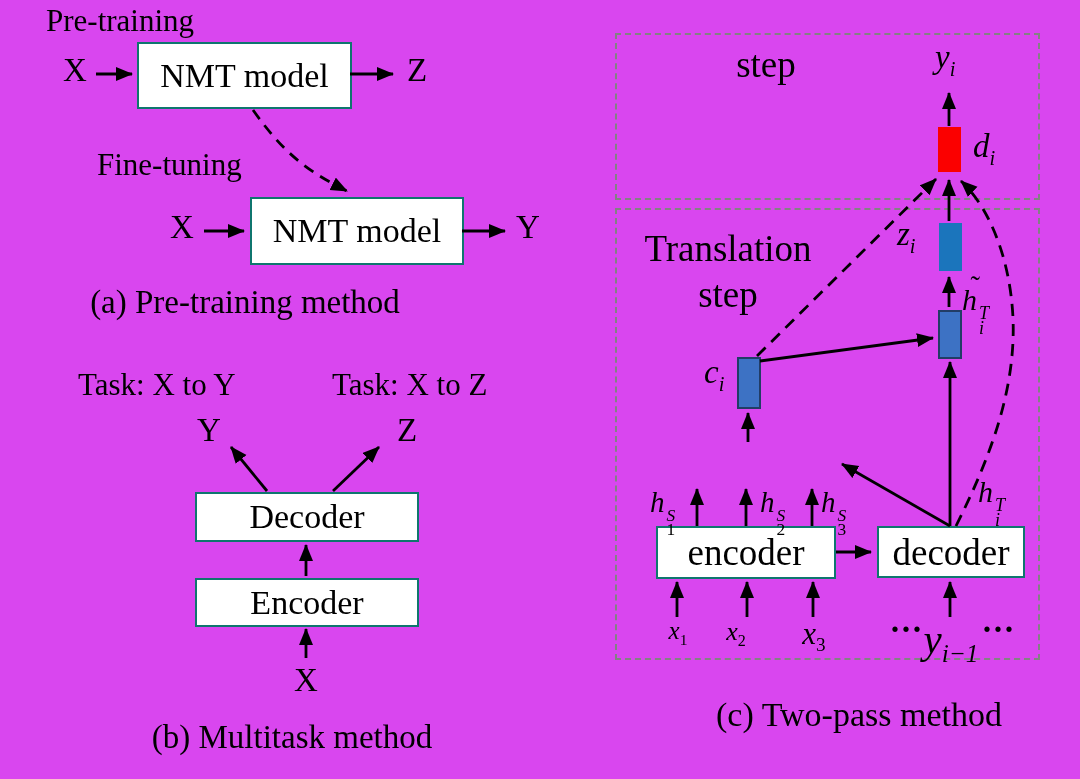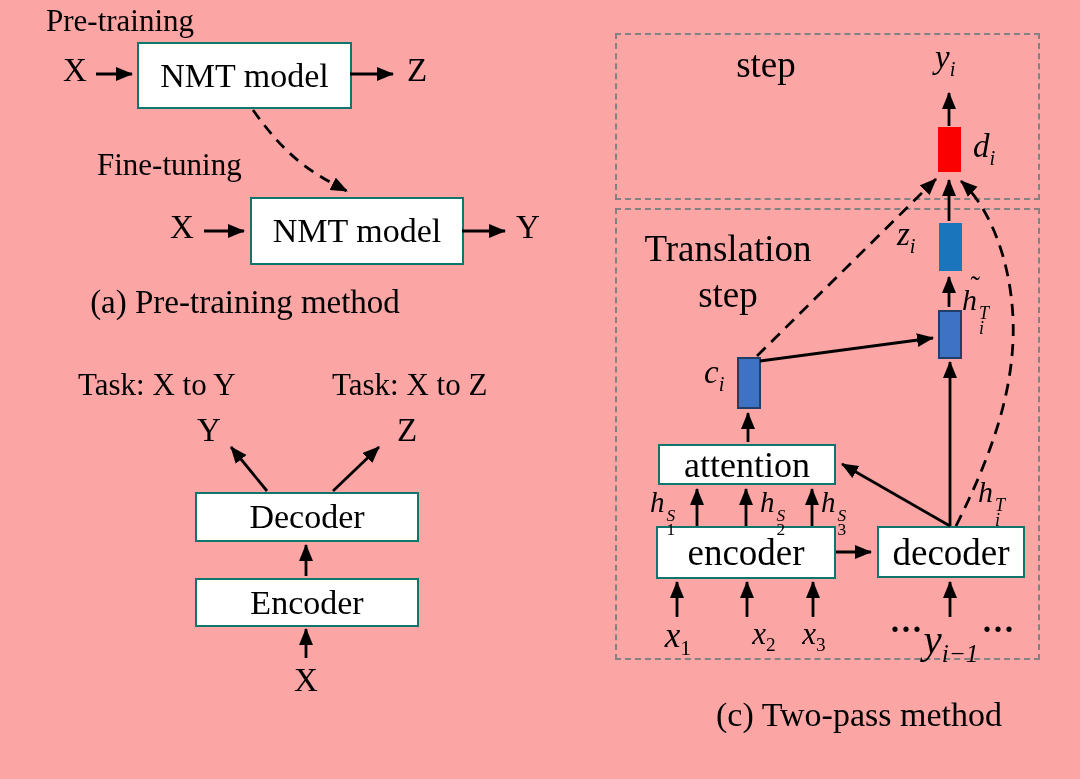--- a/index.html
+++ b/index.html
@@ -1,17 +1,17 @@
 <!DOCTYPE html>
 <html><head>
 <meta charset="utf-8">
 <style>
   html,body{margin:0;padding:0;background:#fff;}
   .canvas{
-    position:relative;width:1080px;height:779px;background:#fca5a5;overflow:hidden;
+    position:relative;width:1080px;height:779px;background:#d946ef;overflow:hidden;
     font-family:"Liberation Serif","DejaVu Serif",serif;color:#000;
   }
   .lbl{position:absolute;white-space:nowrap;font-size:31px;line-height:1.05;}
   .ctr{transform:translateX(-50%);text-align:center;}
   .wbox{
     position:absolute;background:#fff;border:2px solid #0f766e;
     display:flex;align-items:center;justify-content:center;
     font-size:34px;z-index:2;
   }
   .dashbox{position:absolute;border:2px dashed #828282;z-index:0;background:transparent;}
@@ -67,41 +67,39 @@
   <div class="wbox" style="left:195px;top:492px;width:220px;height:46px;">
     <span>Decoder</span>
   </div>
 
   <div class="wbox" style="left:195px;top:578px;width:220px;height:45px;">
     <span>Encoder</span>
   </div>
 
   <div class="lbl ctr" style="left:306px;top:663px;font-size:33px;">X</div>
 
+  <div class="lbl ctr caption" style="left:292px;top:720px;">(b) Multitask method</div>
 
   <div class="dashbox" style="left:615px;top:33px;width:421px;height:163px;"></div>
   <div class="dashbox" style="left:615px;top:208px;width:421px;height:448px;"></div>
 
   <div class="stepbox" style="left:630px;top:42px;width:272px;">
     <div>step</div>
   </div>
 
   <div class="stepbox" style="left:622px;top:226px;width:212px;">
     <div>Translation</div>
     <div>step</div>
   </div>
 
   <div class="cbox" style="left: 938px; top: 127px; width: 23px; height: 45px; background-color: rgb(251, 0, 0);"></div>
   <div class="cbox" style="left: 939px; top: 223px; width: 23px; height: 48px; background-color: rgb(27, 117, 188);"></div>
   <div class="cbox" style="left: 938px; top: 310px; width: 20px; height: 45px; border: 2px solid rgb(34, 61, 102); background-color: rgb(61, 114, 196);"></div>
   <div class="cbox" style="left: 737px; top: 357px; width: 20px; height: 48px; border: 2px solid rgb(34, 61, 102); background-color: rgb(61, 114, 196);"></div>
 
-  <div class="wbox" style="left:658px;top:444px;width:174px;height:37px;font-size:36px;">
-    <span>attention</span>
-  </div>
   <div class="wbox" style="left:656px;top:526px;width:176px;height:49px;font-size:37px;">
     <span>encoder</span>
   </div>
   <div class="wbox" style="left:877px;top:526px;width:144px;height:48px;font-size:37px;">
     <span>decoder</span>
   </div>
 
   <div class="lbl math" style="left:935px;top:40px;font-size:33px;z-index:6;">
     <i>y</i><sub class="it">i</sub>
   </div>
@@ -144,24 +142,24 @@
       </span>
   </div>
 
   <div class="lbl math" style="left:978px;top:476px;font-size:30px;z-index:6;">
     <i>h</i><span class="stack">
         <span class="s-sup">T</span>
         <span class="s-sub it">i</span>
       </span>
   </div>
 
-  <div class="lbl math ctr" style="left:678px;top:618px;font-size:35px;">
+  <div class="lbl math ctr" style="left:678px;top:618px;font-size:25px;">
     <i>x</i><sub>1</sub>
   </div>
-  <div class="lbl math ctr" style="left:764px;top:618px;font-size:31px;">
+  <div class="lbl math ctr" style="left:736px;top:618px;font-size:26px;">
     <i>x</i><sub>2</sub>
   </div>
   <div class="lbl math ctr" style="left:814px;top:618px;font-size:31px;">
     <i>x</i><sub>3</sub>
   </div>
 
   <div class="lbl ctr" style="left:906px;top:612px;font-size:33px;font-weight:bold;">···</div>
   <div class="lbl math ctr" style="left:951px;top:618px;font-size:41px;">
     <i>y</i><sub class="it">i−1</sub>
   </div>

